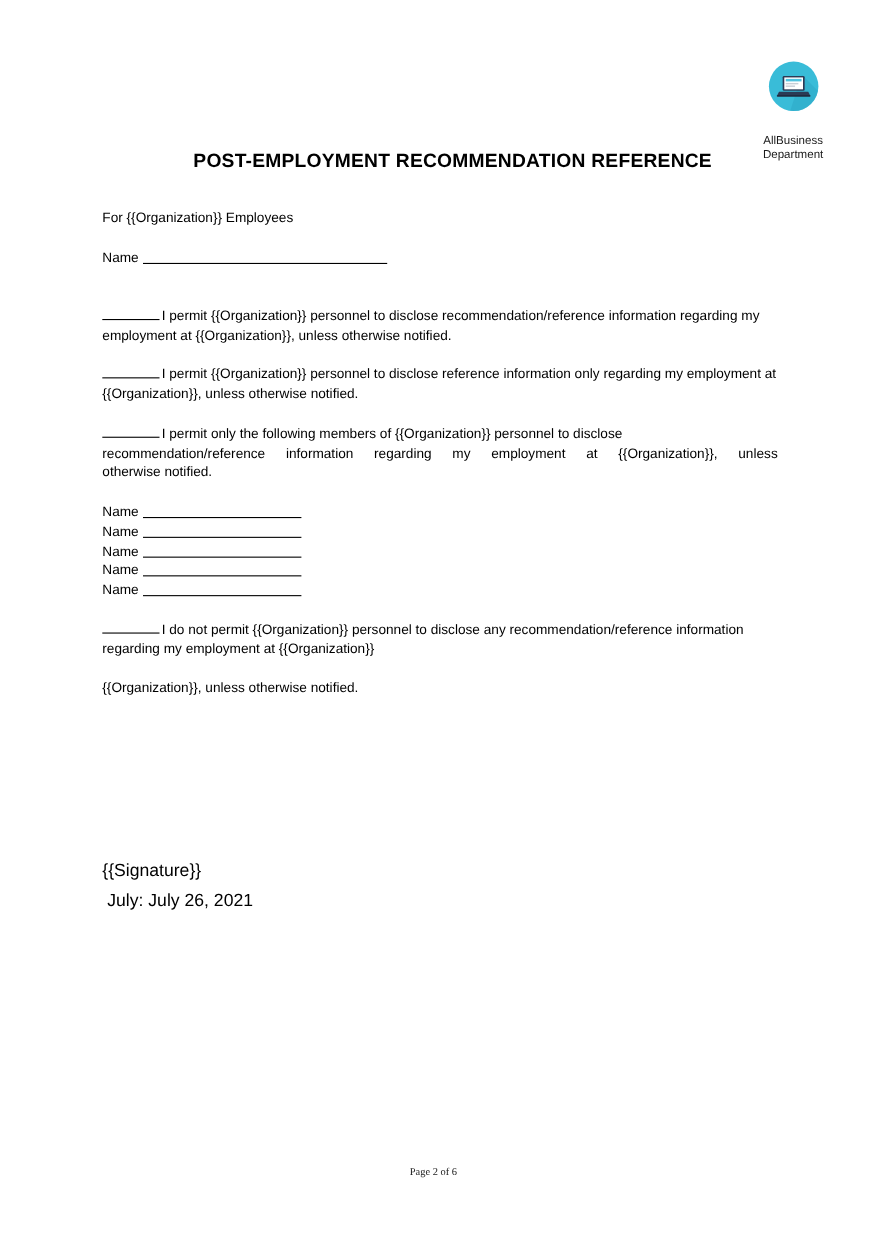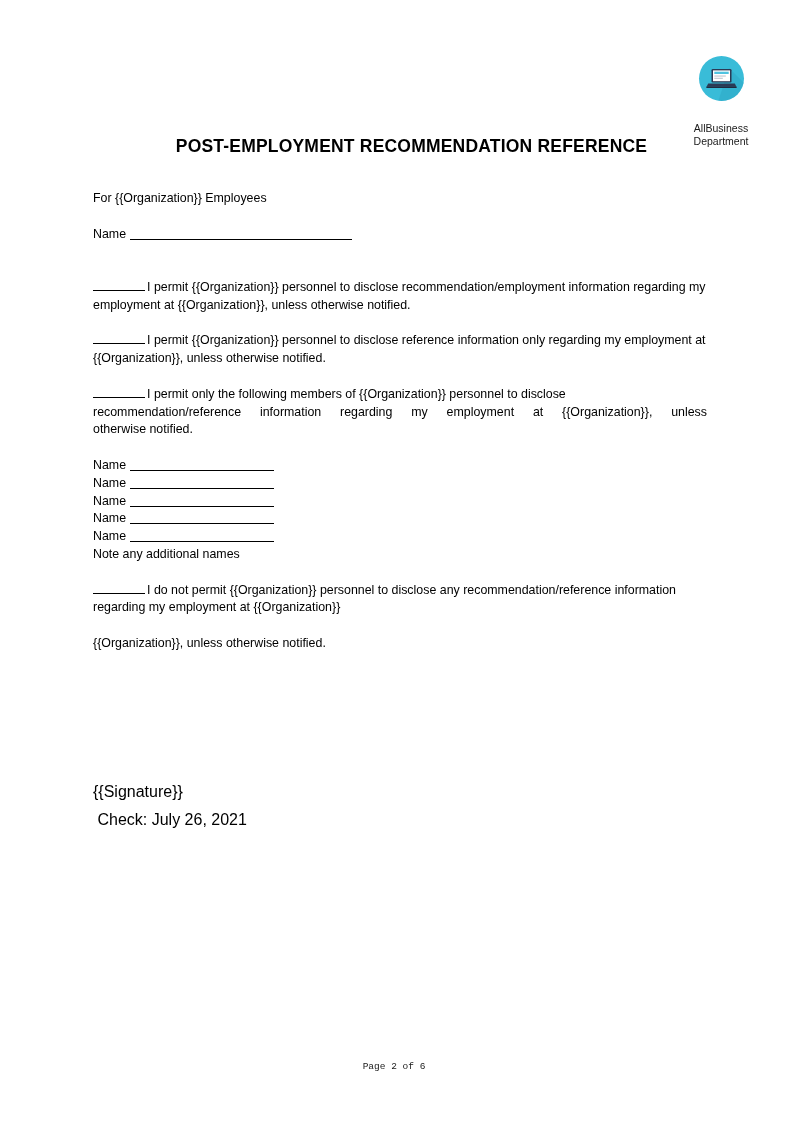--- a/index.html
+++ b/index.html
@@ -117,21 +117,21 @@
   }
   .date-line { margin-top: 10px; }
 
   
   .footer {
     position: absolute;
     top: 1061px;
     left: 0;
     width: 788px;
     text-align: center;
-    font-family: Liberation Mono, monospace;
+    font-family: Liberation Serif, serif;
     font-size: 9.5px;
     color: #1a1a1a;
   }
 </style>
 </head>
 <body>
 
 <div class="page">
 
   <div class="logo-block">
@@ -176,21 +176,21 @@
       <span class="fill fill-name"></span>
     </div>
 
 
     <div class="spacer-line"></div>
 
 
     <div class="spacer-line"></div>
 
     <div class="para">
-      <span class="blankline"></span><span>I permit {{Organization}} personnel to disclose recommendation/employment information regarding my employment at {{Organization}}, unless otherwise notified.</span>
+      <span class="blankline"></span><span>I permit {{Organization}} personnel to disclose recommendation/reference information regarding my employment at {{Organization}}, unless otherwise notified.</span>
     </div>
 
     <div class="spacer-line"></div>
 
     <div class="para">
       <span class="blankline"></span><span>I permit {{Organization}} personnel to disclose reference information only regarding my employment at {{Organization}}, unless otherwise notified.</span>
     </div>
 
     <div class="spacer-line"></div>
 
@@ -216,39 +216,38 @@
         <span class="fill fill-namelist"></span>
       </div>
       <div class="nrow">
         <span>Name</span>
         <span class="fill fill-namelist"></span>
       </div>
       <div class="nrow">
         <span>Name</span>
         <span class="fill fill-namelist"></span>
       </div>
-      <div class="nrow">Note any additional names</div>
     </div>
 
     <div class="spacer-line"></div>
 
     <div class="para">
       <span class="l1"><span class="blankline"></span><span>I do not permit {{Organization}} personnel to disclose any</span></span>
       <span class="l2">recommendation/reference information regarding my employment at {{Organization}}</span>
     </div>
 
     <div class="spacer-line"></div>
 
     <div class="para">{{Organization}}, unless otherwise notified.</div>
 
   </div>
 
   <div class="sig-block">
     <div>{{Signature}}</div>
     <div class="date-line">
-      &nbsp;<span>Check:</span>
+      &nbsp;<span>July:</span>
       <span>July 26, 2021</span>
     </div>
   </div>
 
   <div class="footer">Page 2 of 6</div>
 
 </div>
 
 </body></html>

